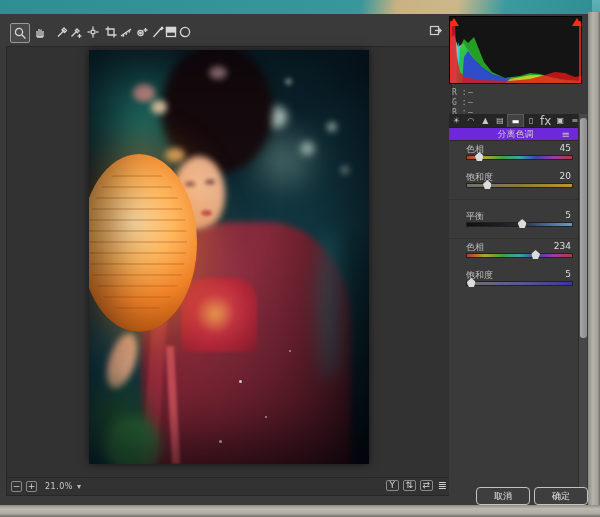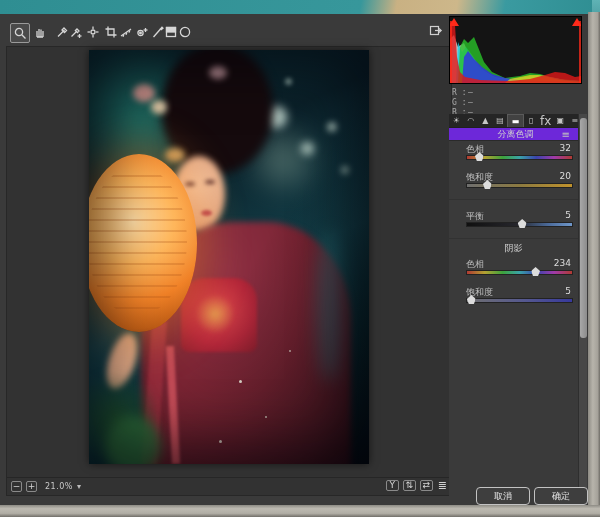--- a/index.html
+++ b/index.html
@@ -304,21 +304,21 @@
 
     <div class="abs panel-title">
       <span>分离色调</span>
       <span class="panel-menu">≡</span>
     </div>
 
     <div class="abs panel-body">
 
       <div class="srow">
         <span class="lab">色相</span>
-        <span class="val">32</span>
+        <span class="val">45</span>
         <div class="track track-hue"></div>
         <div class="thumb" style="left: 12.5%;"></div>
       </div>
 
       <div class="srow">
         <span class="lab">饱和度</span>
         <span class="val">20</span>
         <div class="track track-sat-gold"></div>
         <div class="thumb" style="left: 20%;"></div>
       </div>
@@ -326,21 +326,20 @@
       <div class="divider"></div>
 
       <div class="srow" style="margin-top:8px">
         <span class="lab">平衡</span>
         <span class="val">5</span>
         <div class="track track-balance"></div>
         <div class="thumb" style="left: 52.5%;"></div>
       </div>
 
       <div class="divider"></div>
-      <div class="sec-header">阴影</div>
 
       <div class="srow">
         <span class="lab">色相</span>
         <span class="val">234</span>
         <div class="track track-hue"></div>
         <div class="thumb" style="left: 65%;"></div>
       </div>
 
       <div class="srow">
         <span class="lab">饱和度</span>

